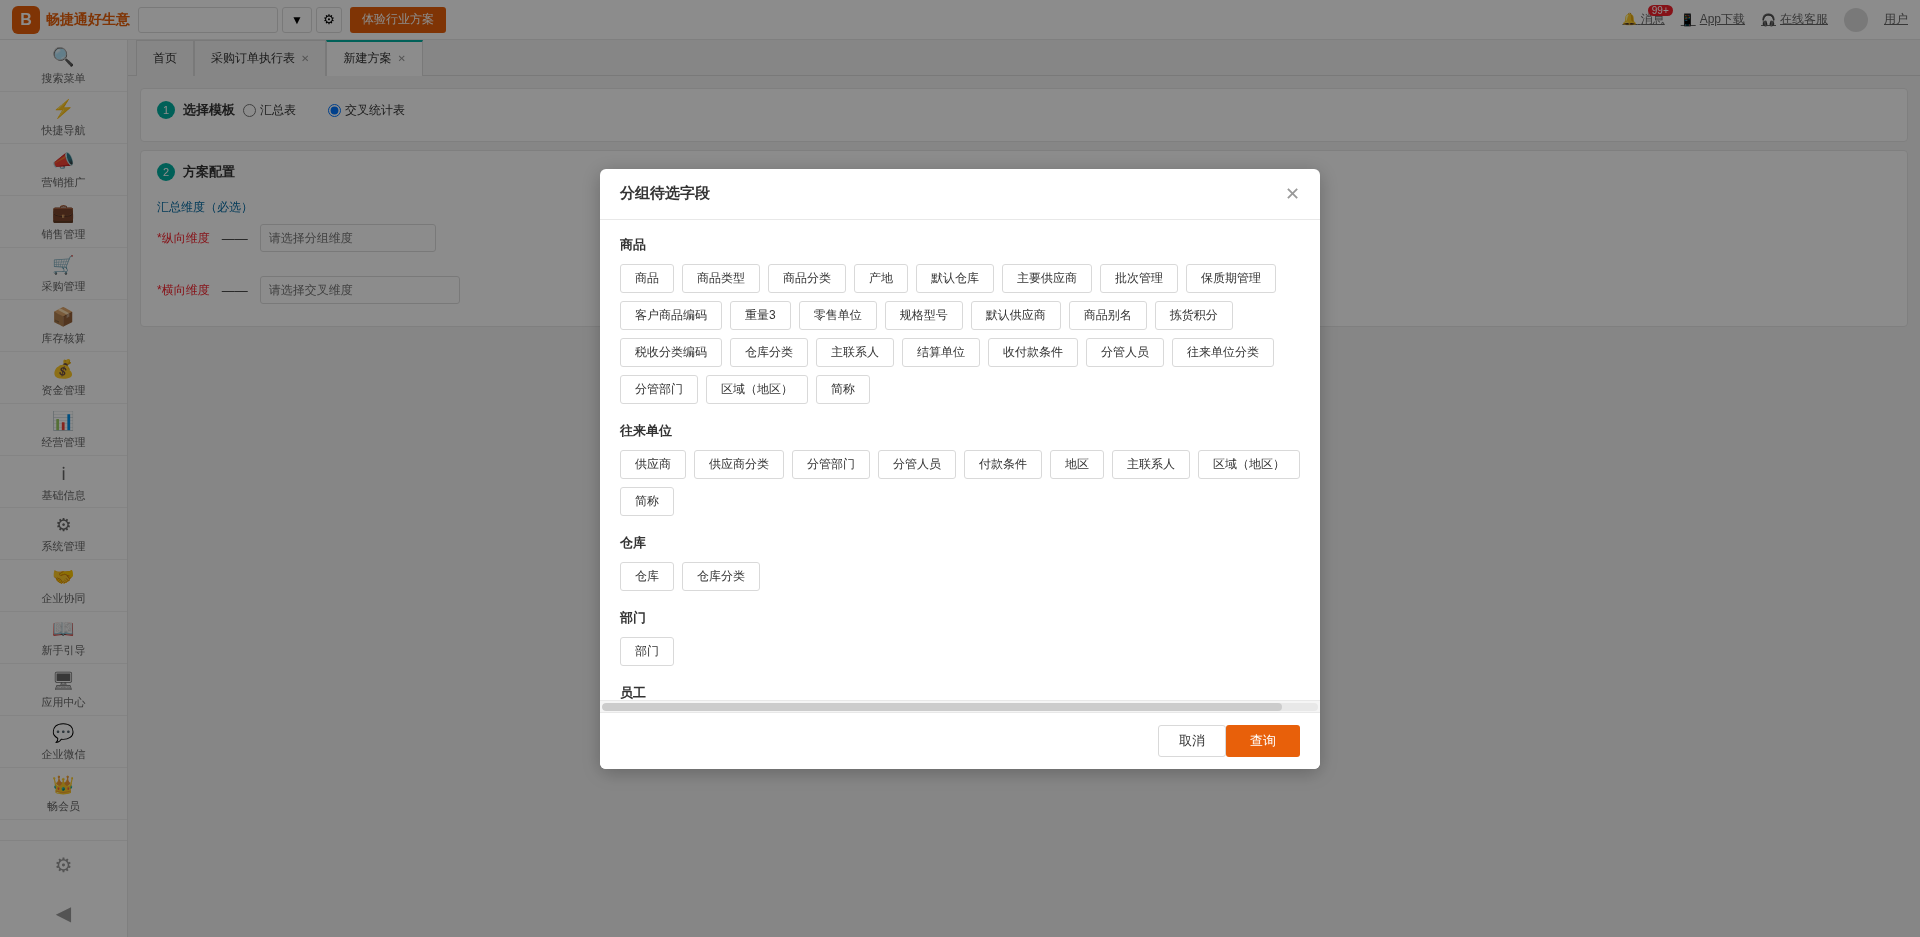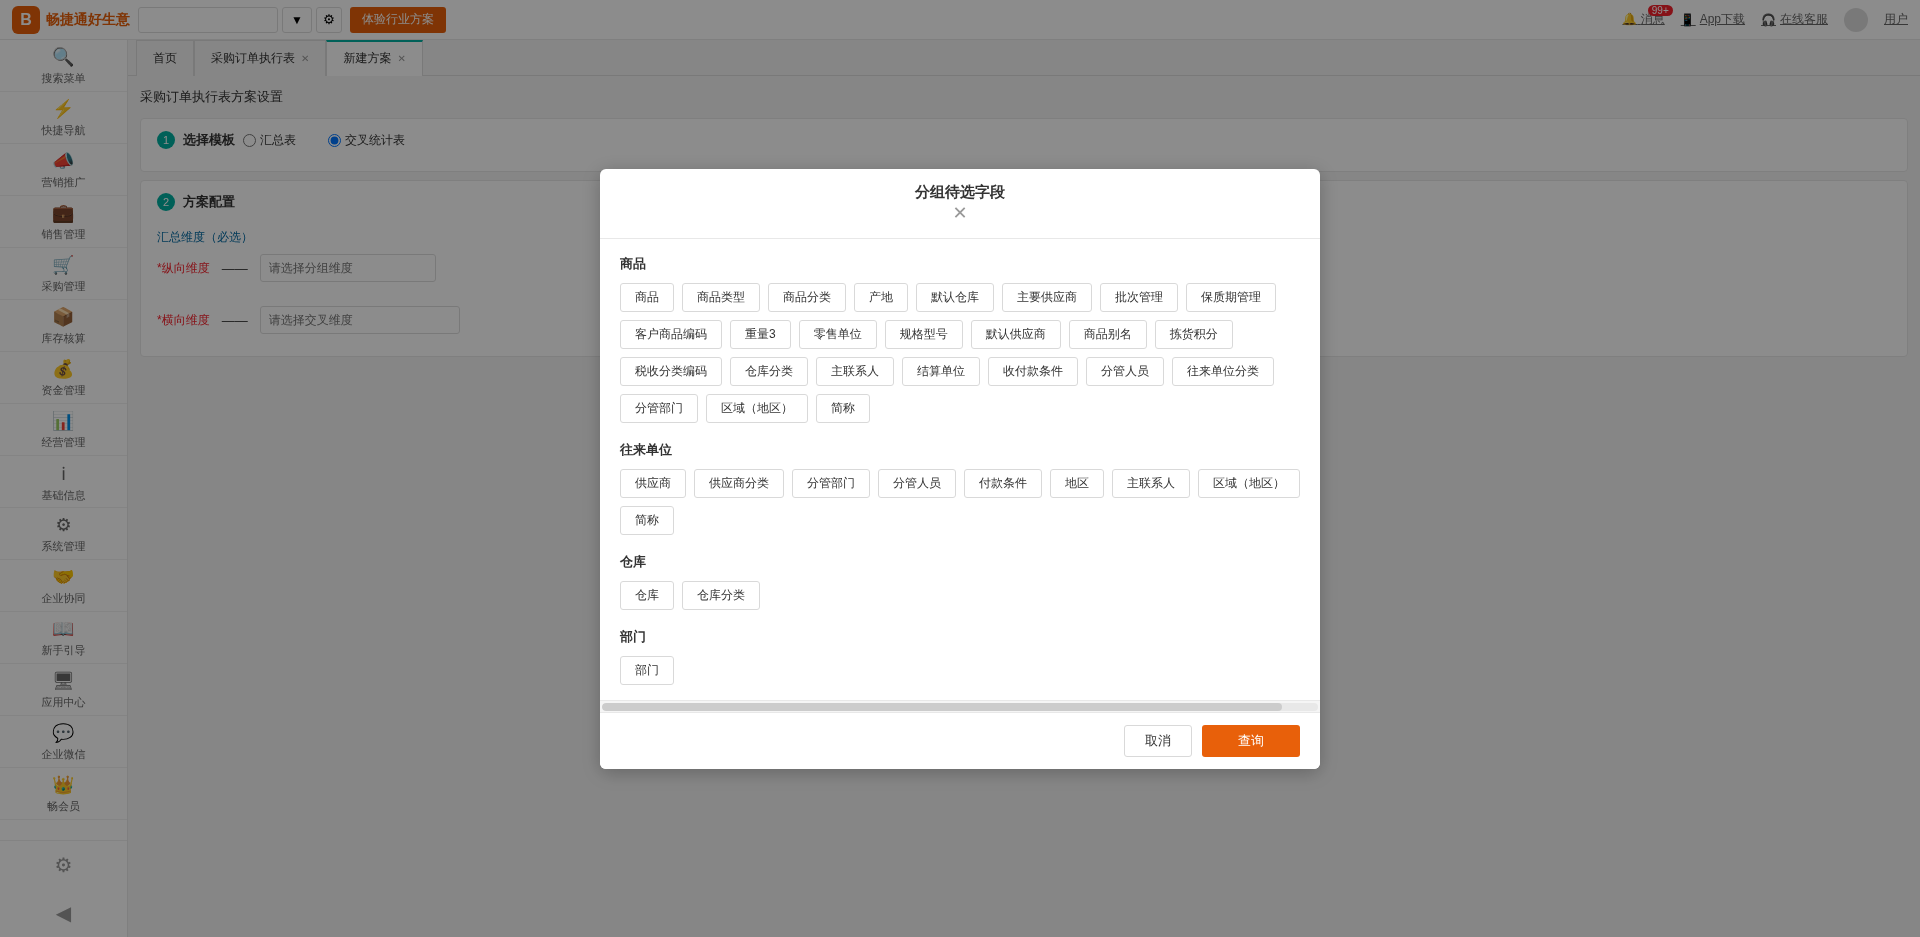--- a/index.html
+++ b/index.html
@@ -141,21 +141,20 @@
       box-shadow: 0 4px 20px rgba(0,0,0,0.25);
       position: relative;
     }
     .modal-header {
       padding: 14px 20px;
       border-bottom: 1px solid #e8e8e8;
       display: flex;
       align-items: center;
       justify-content: space-between;
       flex-shrink: 0;
-      flex-direction: column;
     }
     .modal-title { font-size: 15px; font-weight: bold; color: #333; }
     .modal-close { cursor: pointer; color: #999; font-size: 18px; }
     .modal-body {
       flex: 1;
       overflow-y: auto;
       padding: 16px 20px;
     }
 
     
@@ -190,21 +189,21 @@
     .btn-cancel {
       padding: 6px 20px;
       border: 1px solid #d9d9d9;
       background: #fff;
       border-radius: 3px;
       cursor: pointer;
       font-size: 13px;
       color: #333;
     }
     .btn-confirm {
-      padding: 6px 36px;
+      padding: 6px 24px;
       border: none;
       background: #e8600a;
       color: #fff;
       border-radius: 3px;
       cursor: pointer;
       font-size: 13px;
     }
   </style>
 </head>
 <body>
@@ -324,21 +323,20 @@
     <span>采购订单执行表</span>
     <span class="tab-close">✕</span>
   </div>
   <div class="tab-item active">
     <span>新建方案</span>
     <span class="tab-close">✕</span>
   </div>
 </div>
 
 <div class="main-content" style="filter: none;">
-  <div class="page-title">采购订单执行表方案设置</div>
 
   <div class="section-card">
     <div class="section-header">
       <div class="step-num">1</div>
       <span class="section-title">选择模板</span>
       <div class="radio-group">
         <label class="radio-item">
           <input type="radio" name="template" style="">
           <span>汇总表</span>
         </label>
@@ -446,18 +444,18 @@
       </div>
 
     </div>
 
     <div class="modal-scroll-bottom">
       <div style="position:absolute; left:2px; right:2px; height:8px; top:2px; background:#e8e8e8; border-radius:4px; overflow:hidden;">
         <div style="width:95%; height:100%; background:#ccc; border-radius:4px;"></div>
       </div>
     </div>
 
-    <div style="padding:12px 20px; border-top:1px solid #e8e8e8; display:flex; justify-content:flex-end; gap:10px; background:#fff; border-radius:0 0 6px 6px; flex-shrink:0;">
+    <div style="padding:12px 20px; border-top:1px solid #e8e8e8; display:flex; justify-content:flex-end; background:#fff; border-radius:0 0 6px 6px; flex-shrink:0;">
       <button class="btn-cancel">取消</button>
       <button class="btn-confirm">查询</button>
     </div>
   </div>
 </div>
 
 </body></html>

